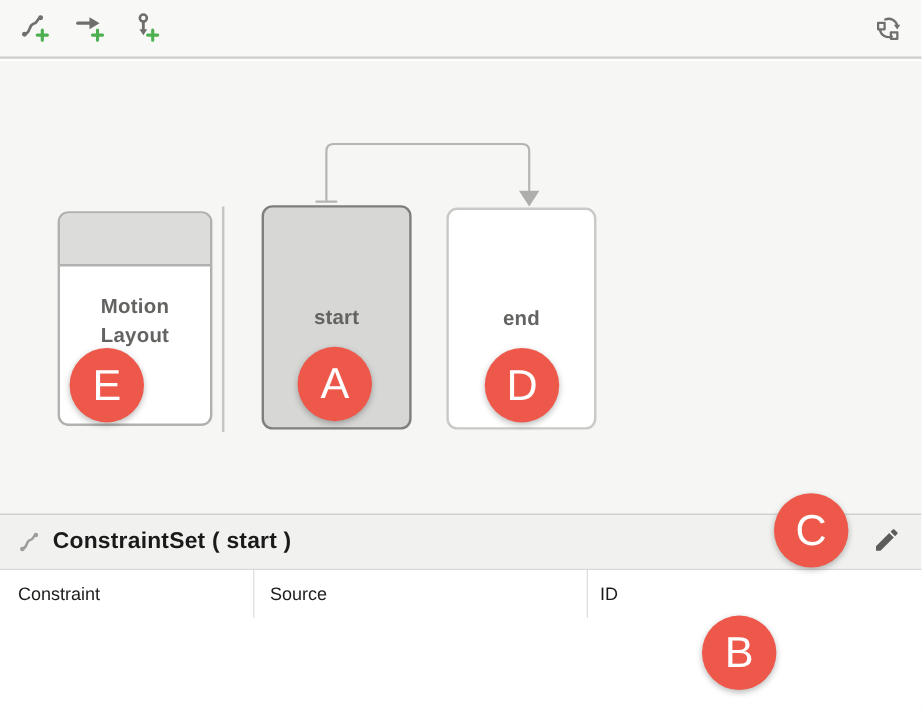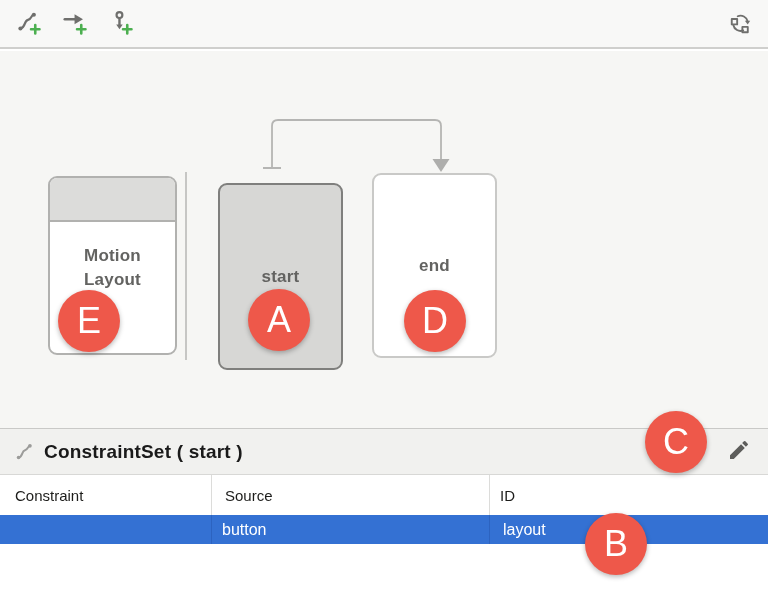--- a/index.html
+++ b/index.html
@@ -44,21 +44,21 @@
     flex:1; display:flex; justify-content:center; padding-top:22px; text-align:center;
   }
   .motion-label { width:92px; }
 
   .set-divider {
     position:absolute; left:185px; top:121px; width:2px; height:188px;
     background:#c6c6c4;
   }
 
   .start-card {
-    left:218px; top:132px; width:125px; height:187px;
+    left:218px; top:120px; width:125px; height:187px;
     background:var(--start-card-bg,#d7d7d5);
     border:2.5px solid var(--card-border-gray,#7f7f7d);
     display:flex; align-items:center; justify-content:center;
   }
   .end-card {
     left:372px; top:122px; width:125px; height:185px;
     background:#ffffff; border:2px solid #c9c9c7;
     display:flex; align-items:center; justify-content:center;
   }
   .card-label {
@@ -220,21 +220,16 @@
         </span>
       </button>
     </div>
 
     <div class="table">
       <div class="trow thead-row">
         <div class="tcell c1">Constraint</div>
         <div class="tcell c3">Source</div>
         <div class="tcell c2">ID</div>
       </div>
-      <div class="trow data-row">
-        <div class="tcell c1"></div>
-        <div class="tcell c2">button</div>
-        <div class="tcell c3">layout</div>
-      </div>
     </div>
   </div>
 
 </div>
 
 </body></html>

